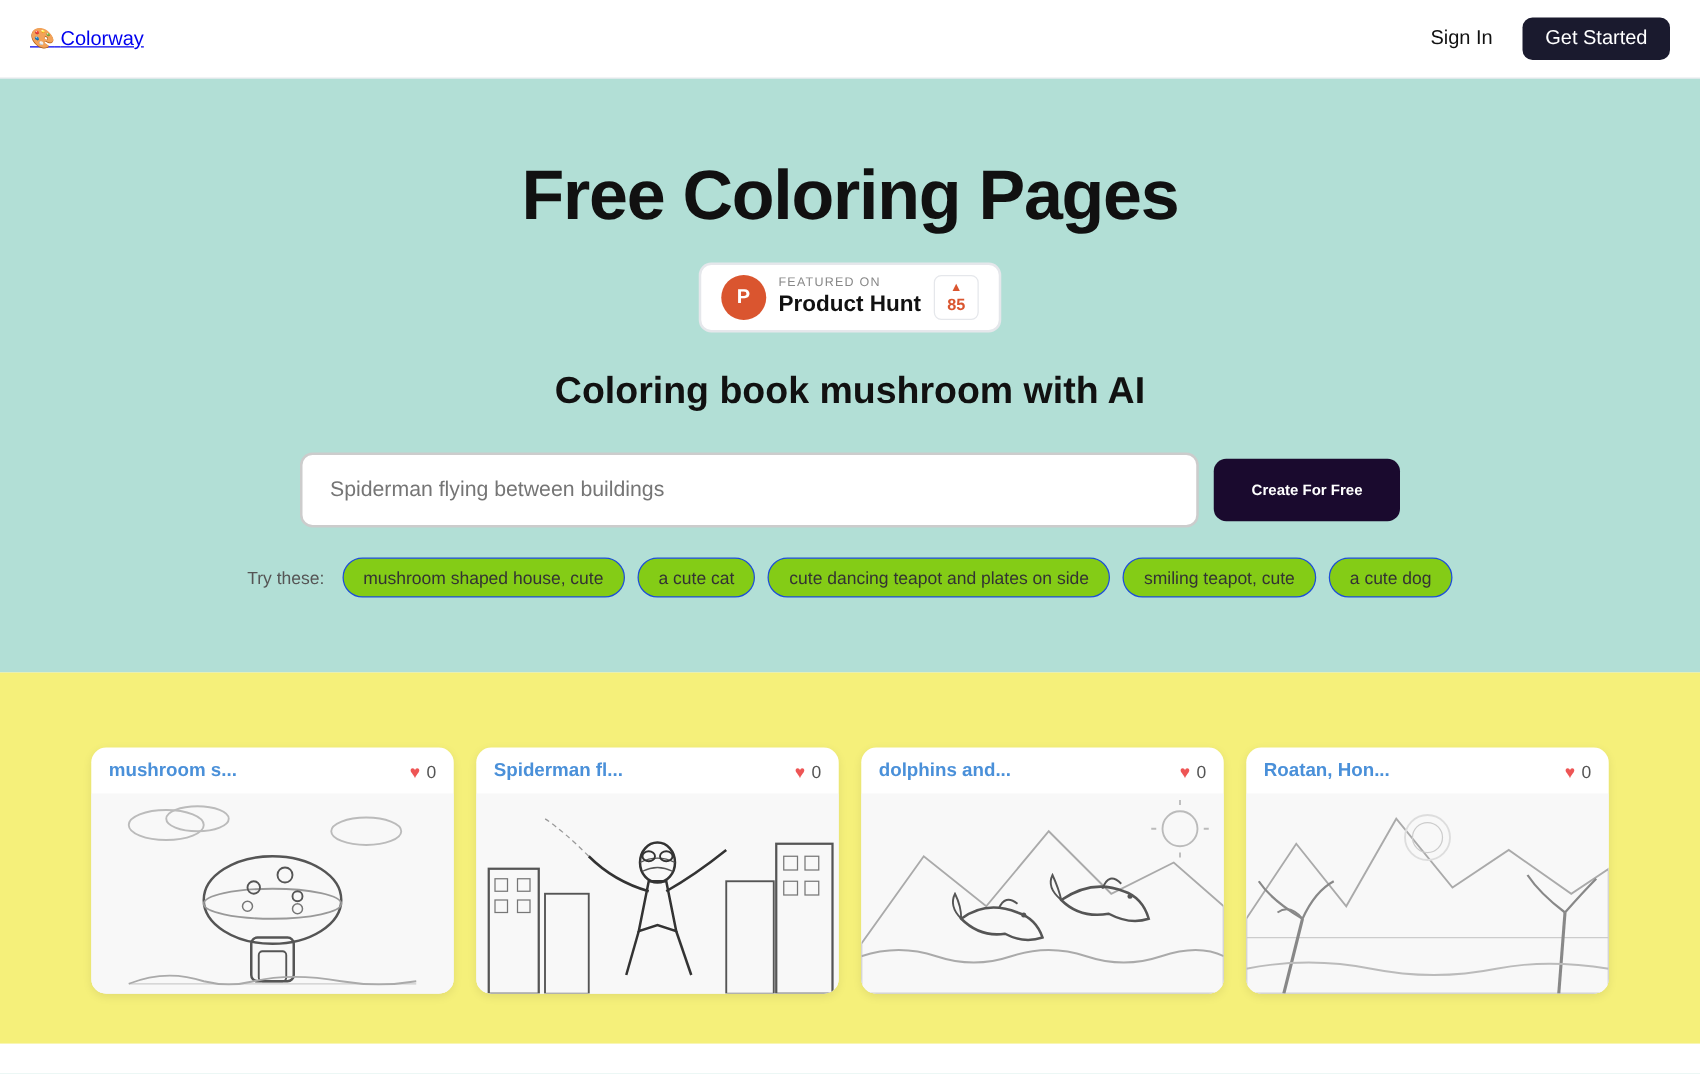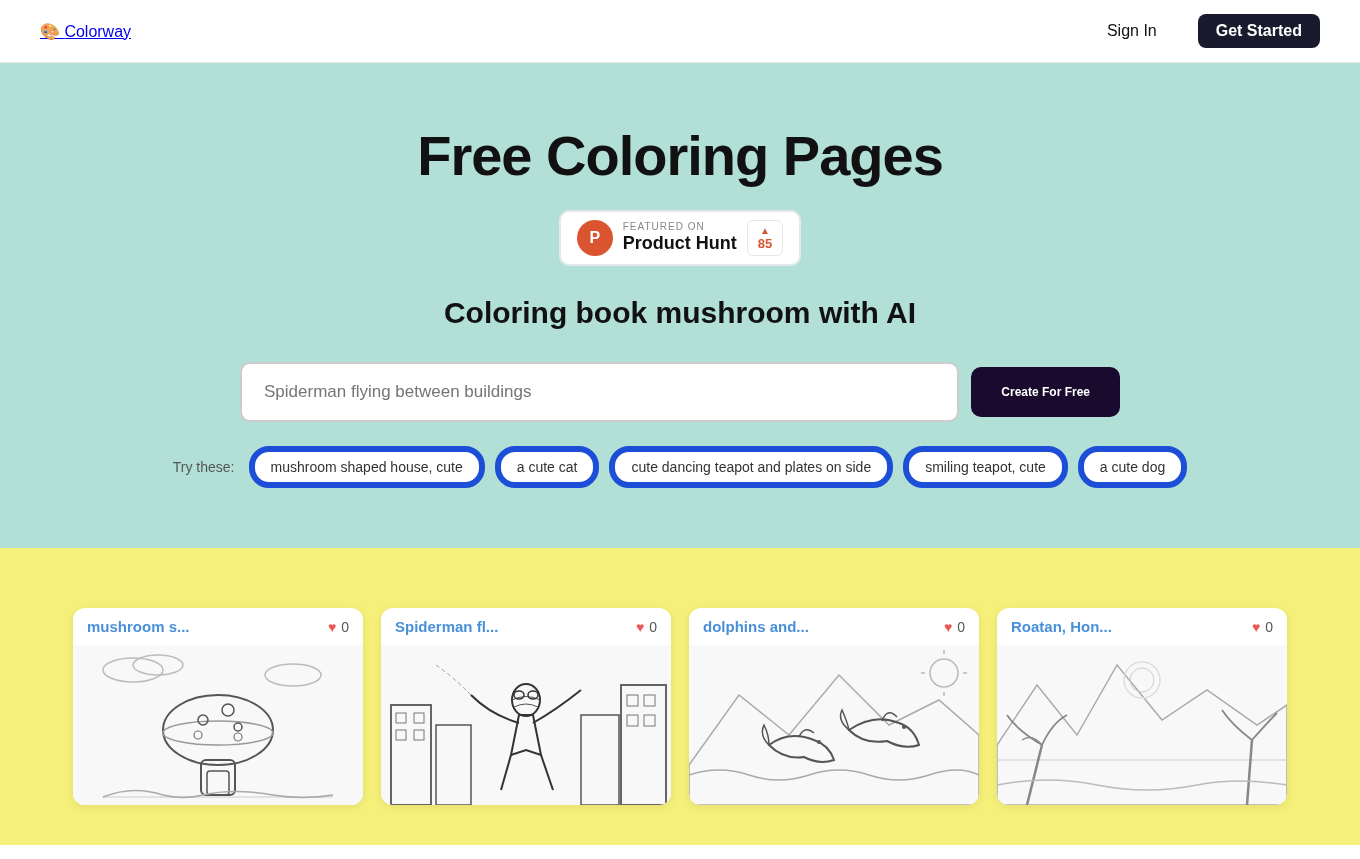--- a/index.html
+++ b/index.html
@@ -1,27 +1,27 @@
 <!DOCTYPE html>
 <html><head>
   <meta charset="utf-8">
   <style>
     * { margin: 0; padding: 0; box-sizing: border-box; }
     body { font-family: -apple-system, BlinkMacSystemFont, 'Segoe UI', sans-serif; background: #fff; }
 
     
     nav {
       display: flex; align-items: center; justify-content: space-between;
-      padding: 14px 40px; border-bottom: 1px solid #e5e7eb;
+      padding: 14px 24px; border-bottom: 1px solid #e5e7eb;
       background: #fff;
     }
     .nav-links { display: flex; gap: 24px; align-items: center; }
     .nav-links a { text-decoration: none; color: #111; font-size: 16px; font-weight: 500; }
     .nav-links a:last-child {
-      background: #1a1a2e; color: #fff; padding: 8px 18px; border-radius: 8px; font-weight: 700; margin-left: 17px;
+      background: #1a1a2e; color: #fff; padding: 8px 18px; border-radius: 8px; font-weight: 400;
     }
 
     
     .hero {
       background: #b2dfd6;
       padding: 60px 20px 60px;
       text-align: center;
     }
     .hero h1 {
       font-size: 56px; font-weight: 900; color: #111; margin-bottom: 22px;
@@ -64,22 +64,22 @@
       font-size: 12px; font-weight: 700; border-radius: 10px; cursor: pointer;
       white-space: nowrap;
     }
 
     .try-these {
       display: flex; align-items: center; justify-content: center; gap: 10px;
       flex-wrap: wrap;
     }
     .try-label { font-size: 14px; color: #555; margin-right: 4px; }
     .try-chip {
-      border: 6px solid #1d4ed8; border-radius: 20px; padding: 7px 16px;
-      font-size: 14px; color: #333; background: #ffffff; cursor: pointer;
+      border: 1px solid #1d4ed8; border-radius: 20px; padding: 7px 16px;
+      font-size: 14px; color: #333; background: #84cc16; cursor: pointer;
     }
 
     
     .gallery-section {
       background: #f5f07a;
       padding: 60px 40px 40px;
     }
     .gallery-section h2 {
       text-align: center; font-size: 42px; font-weight: 900; color: #111;
       margin-bottom: 36px;

